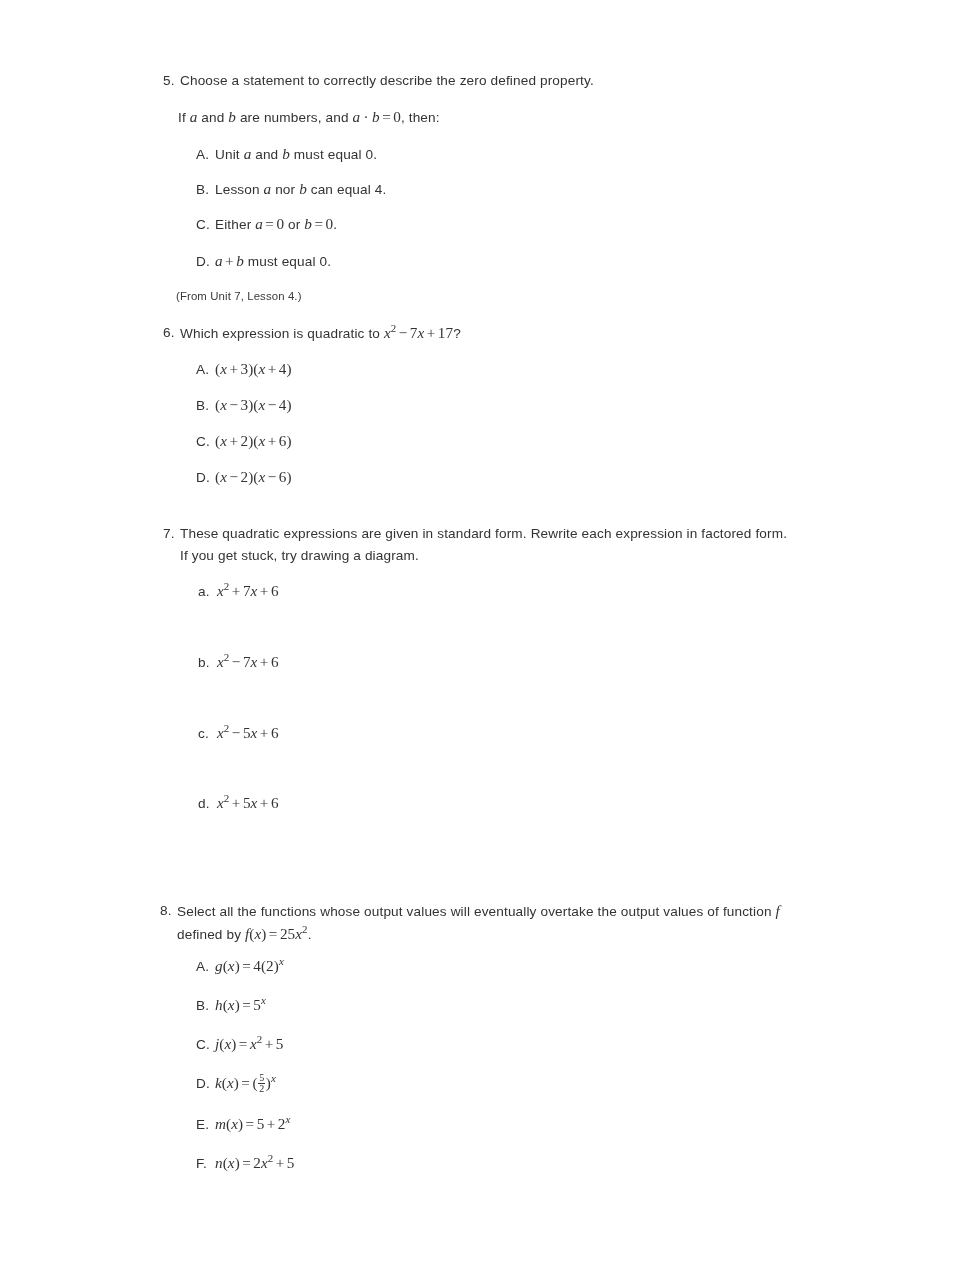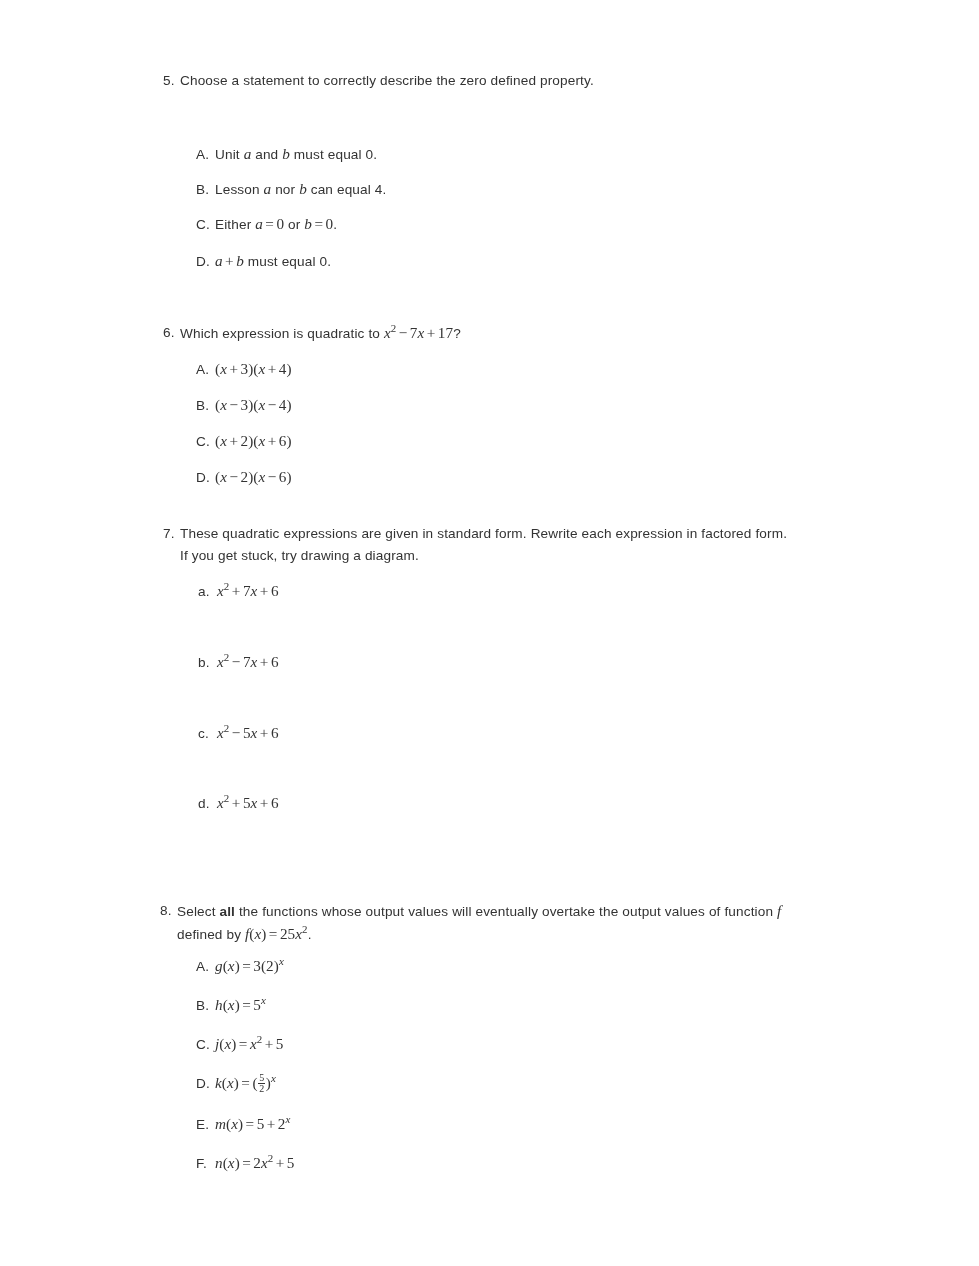--- a/index.html
+++ b/index.html
@@ -59,21 +59,21 @@
     width: 19px;
   }
   .choice-body { flex: 0 1 auto; }
 
   .attrib {
     font-size: 11.4px;
     line-height: 16px;
     color: #3a3a3a;
   }
 
-  .bold { font-weight: bold; }
+  .bold { font-weight: normal; }
 
   
   .m {
     font-family: "Liberation Serif", "DejaVu Serif", serif;
     font-style: italic;
     font-size: 15.2px;
     letter-spacing: 0.005em;
   }
   .m .up {           
     font-style: normal;
@@ -120,20 +120,23 @@
 </head>
 <body>
 
 <div class="page">
 
   <div class="txt q" style="left:163px; top:70px; width:630px;">
     <span class="q-num">5.</span>
     <span class="q-body">Choose a statement to correctly describe the zero defined property.</span>
   </div>
 
+  <div class="txt" style="left:178px; top:106px; width:600px;">
+    <span>If </span><span class="m">a</span><span> and </span><span class="m">b</span><span> are numbers, and </span><span class="m"><span>a</span><span class="cdot">·</span><span>b</span><span class="op">=</span><span class="up">0</span></span><span>, then:</span>
+  </div>
 
   <div class="txt choice" style="left:196px; top:143px; width:560px;">
     <span class="choice-letter">A.</span>
     <span class="choice-body"><span>Unit </span><span class="m">a</span><span> and </span><span class="m">b</span><span> must equal 0.</span></span>
   </div>
 
   <div class="txt choice" style="left:196px; top:178px; width:560px;">
     <span class="choice-letter">B.</span>
     <span class="choice-body"><span>Lesson </span><span class="m">a</span><span> nor </span><span class="m">b</span><span> can equal 4.</span></span>
   </div>
@@ -141,20 +144,21 @@
   <div class="txt choice" style="left:196px; top:213px; width:560px;">
     <span class="choice-letter">C.</span>
     <span class="choice-body"><span>Either&nbsp;</span><span class="m"><span>a</span><span class="op">=</span><span class="up">0</span></span><span>&nbsp;or&nbsp;</span><span class="m"><span>b</span><span class="op">=</span><span class="up">0</span></span><span>.</span></span>
   </div>
 
   <div class="txt choice" style="left:196px; top:250px; width:560px;">
     <span class="choice-letter">D.</span>
     <span class="choice-body"><span class="m"><span>a</span><span class="op">+</span><span>b</span></span><span>&nbsp;must equal 0.</span></span>
   </div>
 
+  <div class="txt attrib" style="left:176px; top:288px; width:400px;">(From Unit 7, Lesson 4.)</div>
 
   <div class="txt q" style="left:163px; top:322px; width:630px;">
     <span class="q-num">6.</span>
     <span class="q-body"><span>Which expression is quadratic to </span><span class="m"><span>x</span><sup>2</sup><span class="op">−</span><span class="up">7</span><span>x</span><span class="op">+</span><span class="up">17</span></span><span>?</span></span>
   </div>
 
   <div class="txt choice" style="left:196px; top:358px; width:400px;">
     <span class="choice-letter">A.</span>
     <span class="choice-body m"><span class="up">(</span>x<span class="op">+</span><span class="up">3)(</span>x<span class="op">+</span><span class="up">4)</span></span>
   </div>
@@ -199,21 +203,21 @@
     <span class="choice-body m">x<sup>2</sup><span class="op">+</span><span class="up">5</span>x<span class="op">+</span><span class="up">6</span></span>
   </div>
 
   <div class="txt q" style="left:160px; top:900px; width:628px;">
     <span class="q-num">8.</span>
     <span class="q-body"><span>Select </span><span class="bold">all</span><span> the functions whose output values will eventually overtake the output values of function </span><span class="m">f</span><span> defined by </span><span class="m"><span>f</span><span><span class="up">(</span>x<span class="up">)</span></span><span class="op">=</span><span class="up">25</span><span>x</span><sup>2</sup></span><span>.</span></span>
   </div>
 
   <div class="txt choice" style="left:196px; top:955px; width:400px;">
     <span class="choice-letter">A.</span>
-    <span class="choice-body m"><span>g</span><span class="up">(</span>x<span class="up">)</span><span class="op">=</span><span class="up">3(2)</span><sup class="it">x</sup></span>
+    <span class="choice-body m"><span>g</span><span class="up">(</span>x<span class="up">)</span><span class="op">=</span><span class="up">4(2)</span><sup class="it">x</sup></span>
   </div>
 
   <div class="txt choice" style="left:196px; top:994px; width:400px;">
     <span class="choice-letter">B.</span>
     <span class="choice-body m"><span>h</span><span class="up">(</span>x<span class="up">)</span><span class="op">=</span><span class="up">5</span><sup class="it">x</sup></span>
   </div>
 
   <div class="txt choice" style="left:196px; top:1033px; width:400px;">
     <span class="choice-letter">C.</span>
     <span class="choice-body m"><span>j</span><span class="up">(</span>x<span class="up">)</span><span class="op">=</span>x<sup>2</sup><span class="op">+</span><span class="up">5</span></span>

